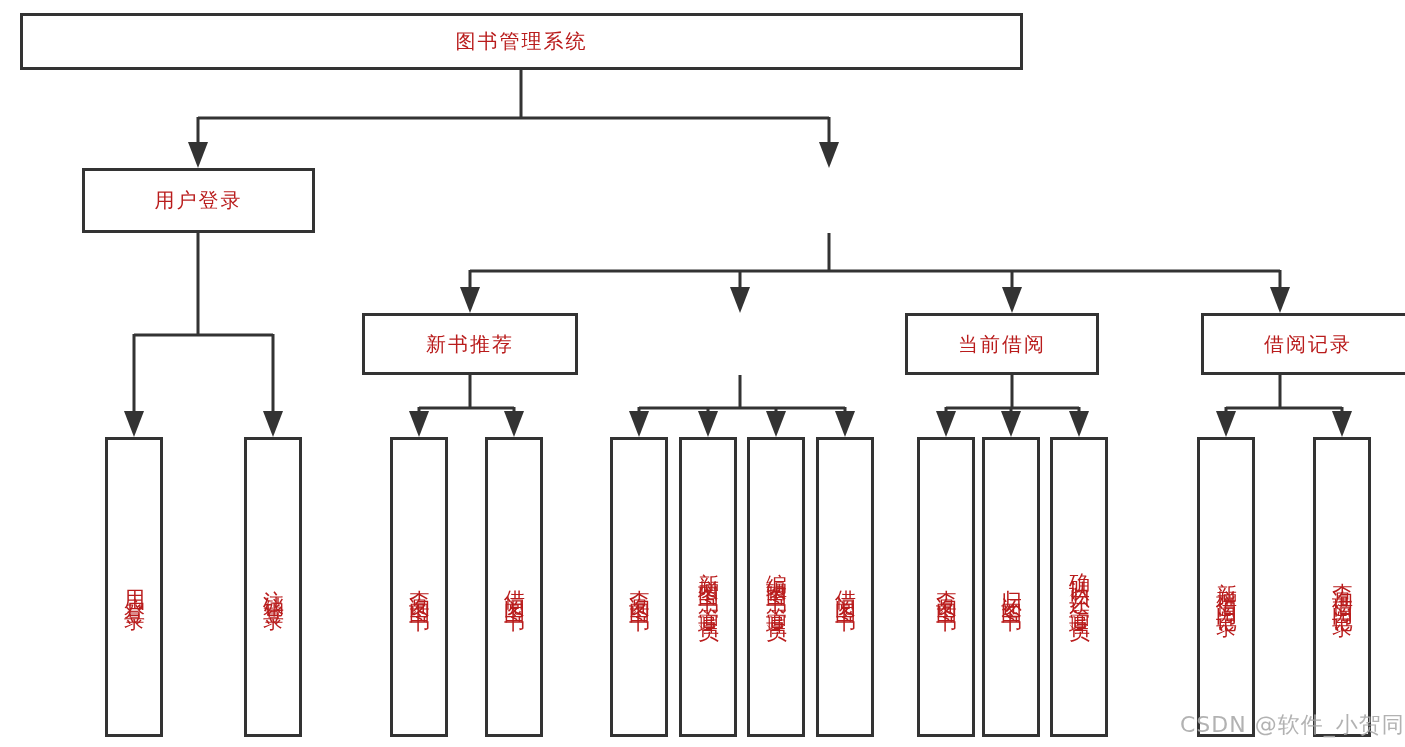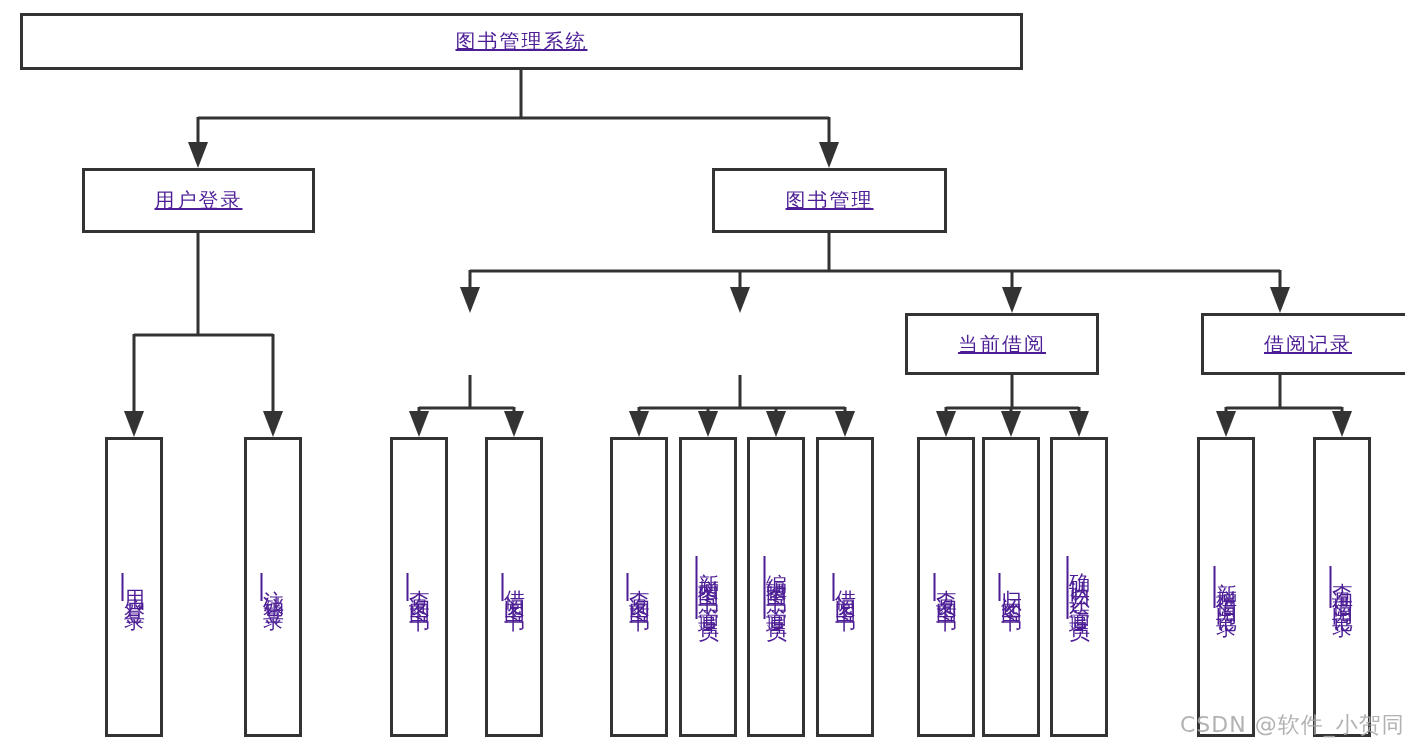--- a/index.html
+++ b/index.html
@@ -22,23 +22,22 @@
     pointer-events: none;
   }
   .node {
     position: absolute;
     box-sizing: border-box;
     background: #ffffff;
     border: 3px solid #333333;
     display: flex;
     align-items: center;
     justify-content: center;
-    color: #4c1d95;
+    color: #b91c1c;
     z-index: 2;
-    text-decoration: underline;
   }
   .node-h {
     font-size: 20px;
     letter-spacing: 2px;
     white-space: nowrap;
   }
   .node-v {
     font-size: 21px;
   }
   .node-v .vtext {
@@ -100,22 +99,22 @@
       <polygon points="1001,411 1021,411 1011,437"></polygon>
       <polygon points="1069,411 1089,411 1079,437"></polygon>
       <polygon points="1216,411 1236,411 1226,437"></polygon>
       <polygon points="1332,411 1352,411 1342,437"></polygon>
     </g>
   </svg>
 
   <div class="node node-h" style="left:20px; top:13px; width:1003px; height:57px;">图书管理系统</div>
 
   <div class="node node-h" style="left:82px; top:168px; width:233px; height:65px;">用户登录</div>
-  <div class="node node-h" style="left:712px; top:168px; width:235px; height:65px;">图书管理</div>
 
+  <div class="node node-h" style="left:362px; top:313px; width:216px; height:62px;">新书推荐</div>
   <div class="node node-h" style="left:905px; top:313px; width:194px; height:62px;">当前借阅</div>
   <div class="node node-h" style="left:1173px; top:313px; width:214px; height:62px;margin-left:28px;">借阅记录</div>
 
   <div class="node node-v" style="left:105px; top:437px; width:58px; height:300px;">
     <span class="vtext">用户登录</span>
   </div>
   <div class="node node-v" style="left:244px; top:437px; width:58px; height:300px;">
     <span class="vtext">注销登录</span>
   </div>
 

